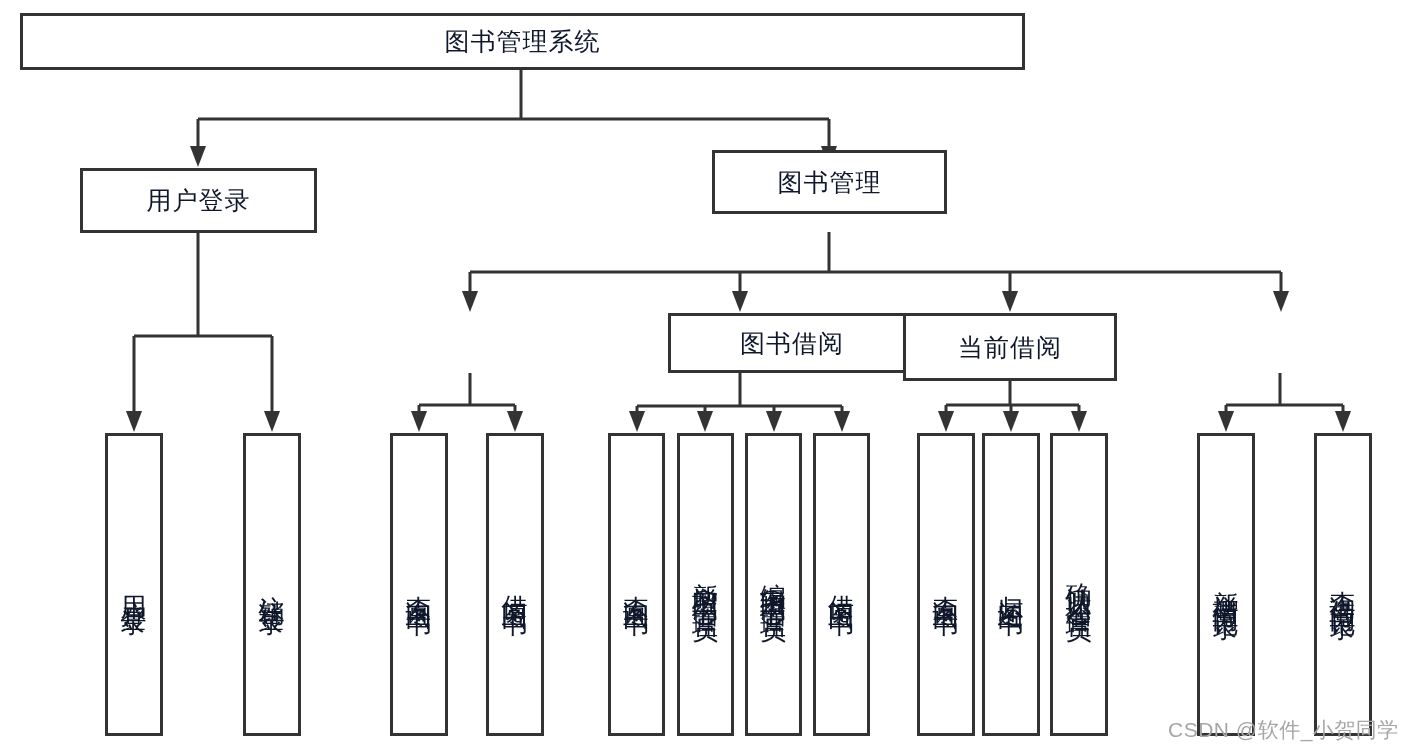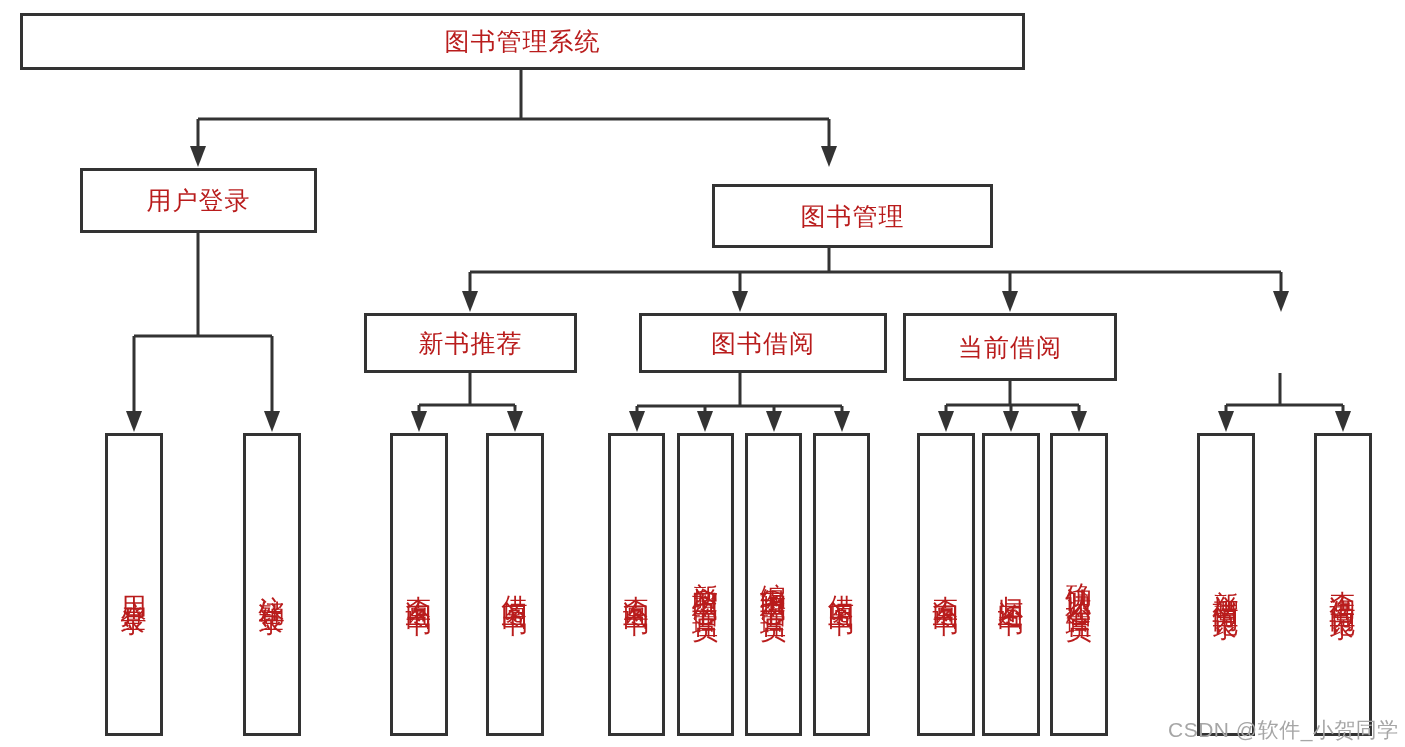--- a/index.html
+++ b/index.html
@@ -22,21 +22,21 @@
     z-index: 1;
   }
   .node {
     position: absolute;
     box-sizing: border-box;
     border: 3px solid #333333;
     background: #ffffff;
     display: flex;
     align-items: center;
     justify-content: center;
-    color: #b91c1c;
+    color: #0f172a;
     z-index: 2;
   }
   .node.h {
     font-size: 25px;
     letter-spacing: 1px;
     white-space: nowrap;
   }
   .node.v {
     writing-mode: vertical-rl;
     font-size: 26px;
@@ -95,28 +95,25 @@
     </g>
   </svg>
 
   <div class="node h" style="left:20px;top:13px;width:1005px;height:57px">
     <span>图书管理系统</span>
   </div>
 
   <div class="node h" style="left:80px;top:168px;width:237px;height:65px">
     <span>用户登录</span>
   </div>
-  <div class="node h" style="left:712px;top:184px;width:281px;height:64px">
+  <div class="node h" style="left:712px;top:150px;width:235px;height:64px">
     <span>图书管理</span>
   </div>
 
-  <div class="node h" style="left:364px;top:313px;width:213px;height:60px">
-    <span>新书推荐</span>
-  </div>
-  <div class="node h" style="left:639px;top:313px;width:248px;height:60px">
+  <div class="node h" style="left:668px;top:313px;width:248px;height:60px">
     <span>图书借阅</span>
   </div>
   <div class="node h" style="left:903px;top:313px;width:214px;height:68px">
     <span>当前借阅</span>
   </div>
 
   <div class="node v" style="left:105px;top:433px;width:58px;height:303px">
     <span>用户登录</span>
   </div>
   <div class="node v" style="left:243px;top:433px;width:58px;height:303px">

